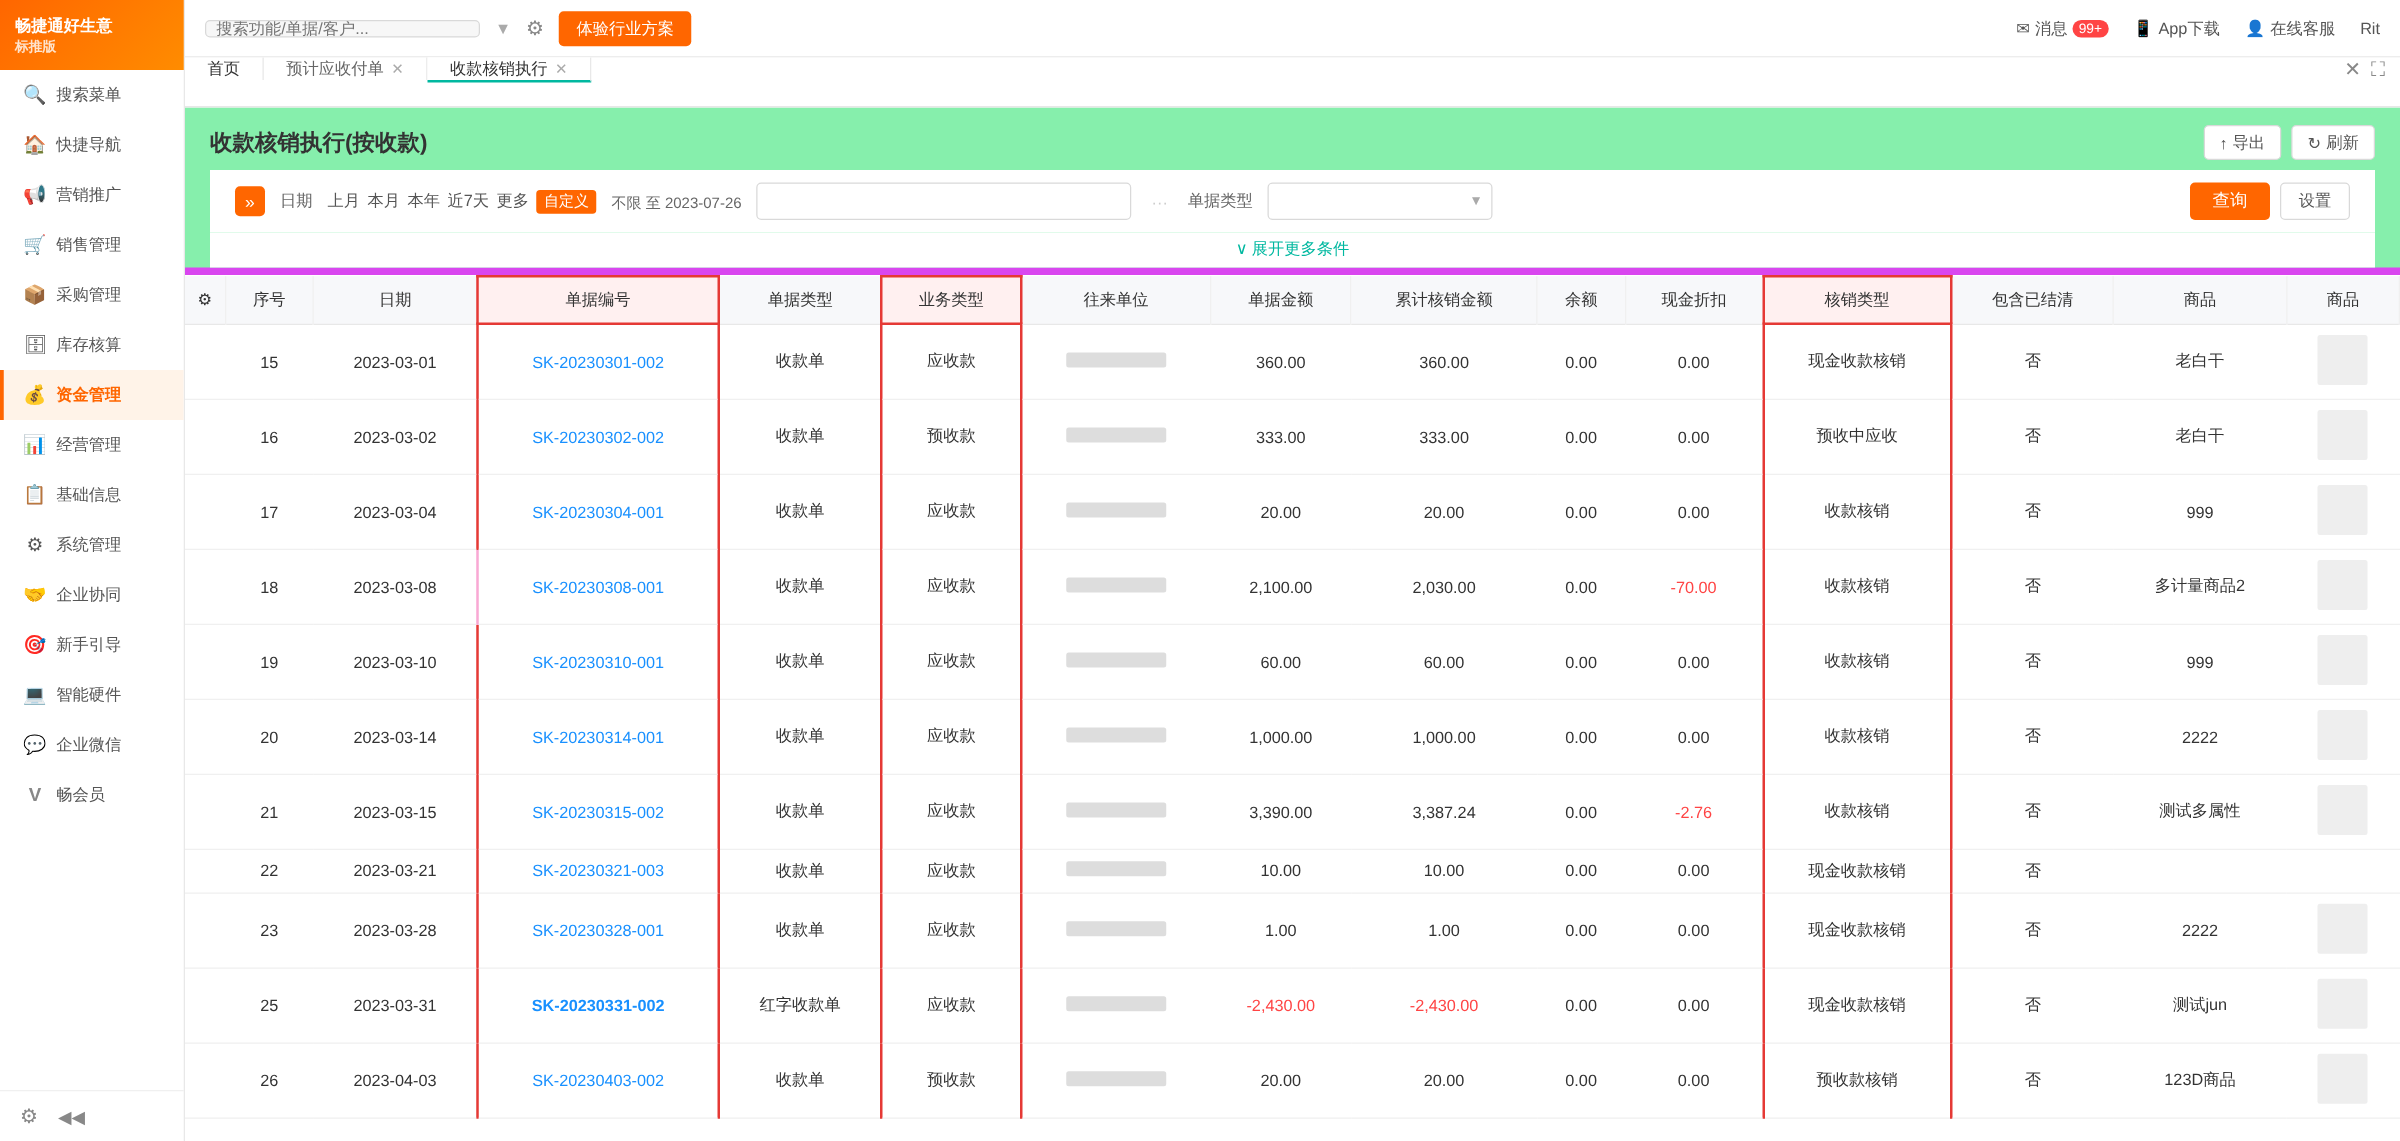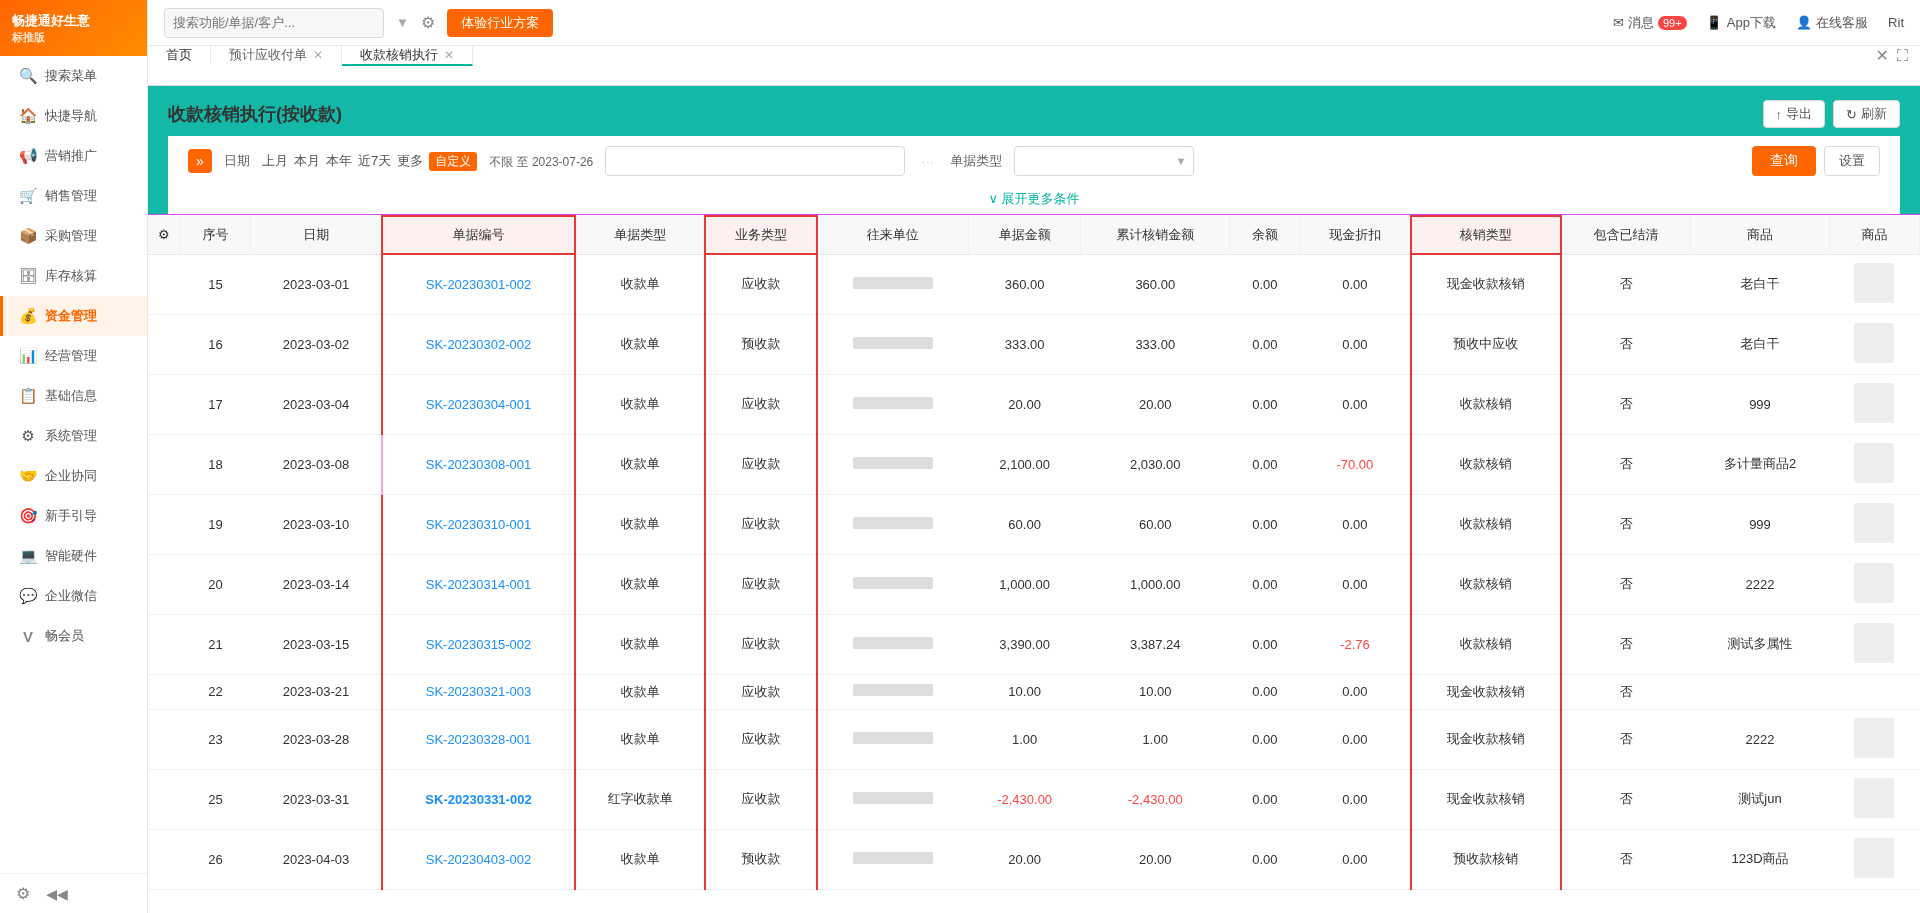--- a/index.html
+++ b/index.html
@@ -67,21 +67,21 @@
       background: #fff;
       border-bottom: 1px solid #e8e8e8;
       display: flex;
       align-items: center;
       padding: 0 16px;
       gap: 12px;
     }
     .topbar-search {
       flex: 1;
       max-width: 220px;
-      height: 30px;
+      height: 14px;
       border: 1px solid #d9d9d9;
       border-radius: 4px;
       padding: 0 8px;
       background: #f7f7f7;
       color: #999;
     }
     .topbar-btn-orange {
       background: #ff6600;
       color: white;
       border: none;
@@ -141,23 +141,23 @@
       flex: 1;
       overflow: hidden;
       display: flex;
       flex-direction: column;
       background: #f5f5f5;
       padding: 0;
     }
 
     
     .page-header {
-      background: #14b8a6;
+      background: #86efac;
       padding: 14px 20px 0 20px;
-      border-bottom: 1px solid #d946ef;
+      border-bottom: 6px solid #d946ef;
     }
     .page-title-row {
       display: flex;
       align-items: center;
       justify-content: space-between;
       padding-bottom: 8px;
     }
     .page-title {
       font-size: 18px;
       font-weight: 600;

